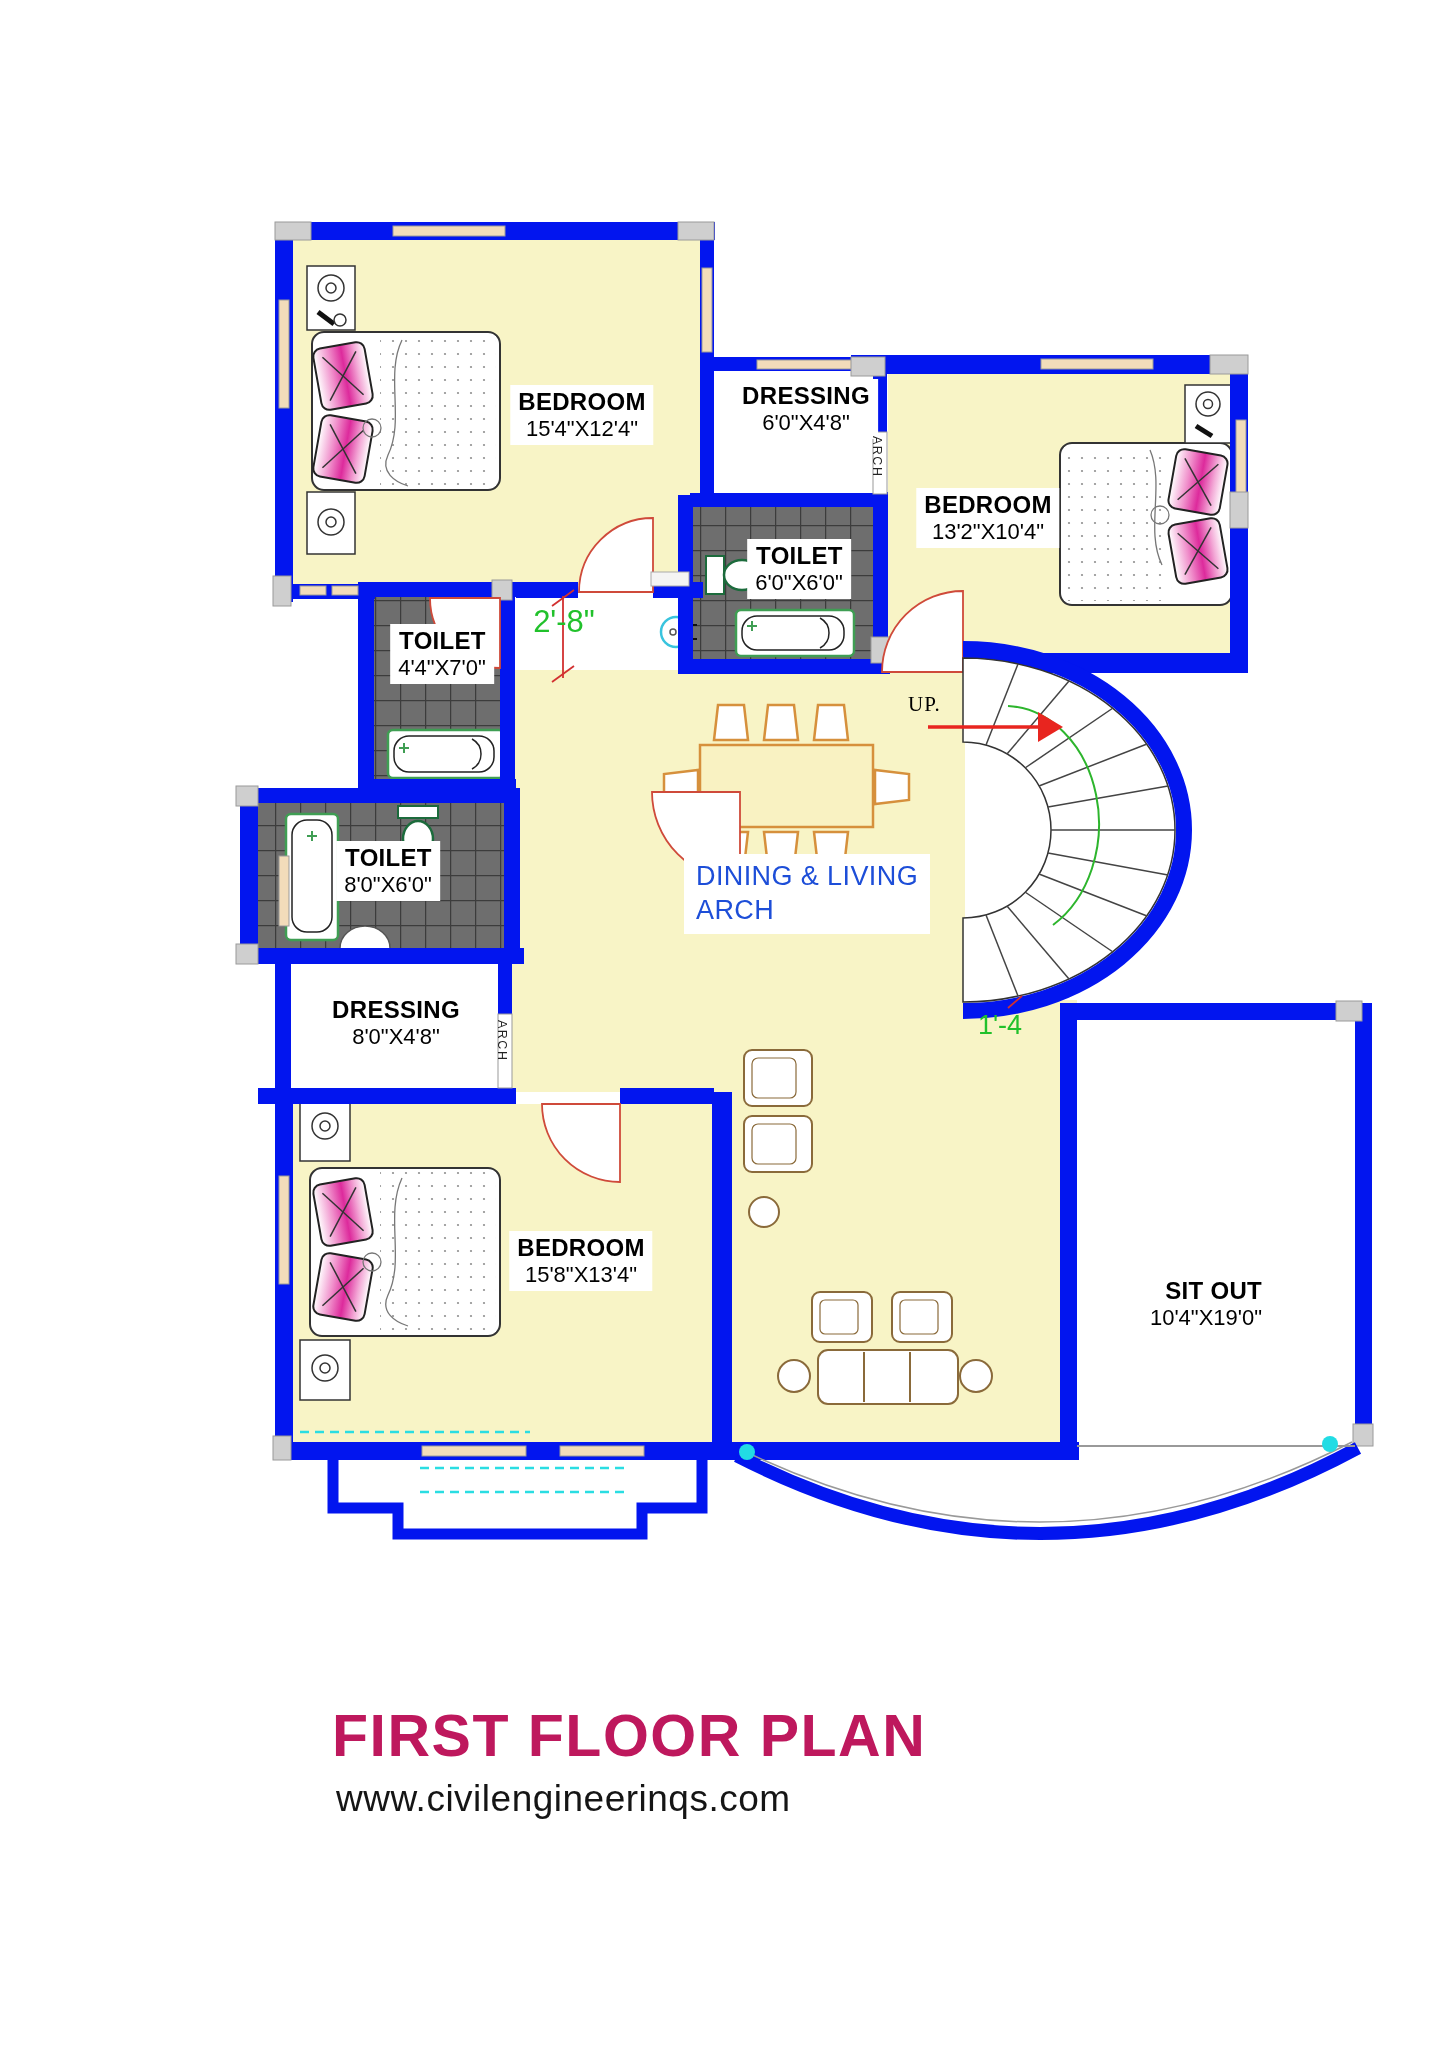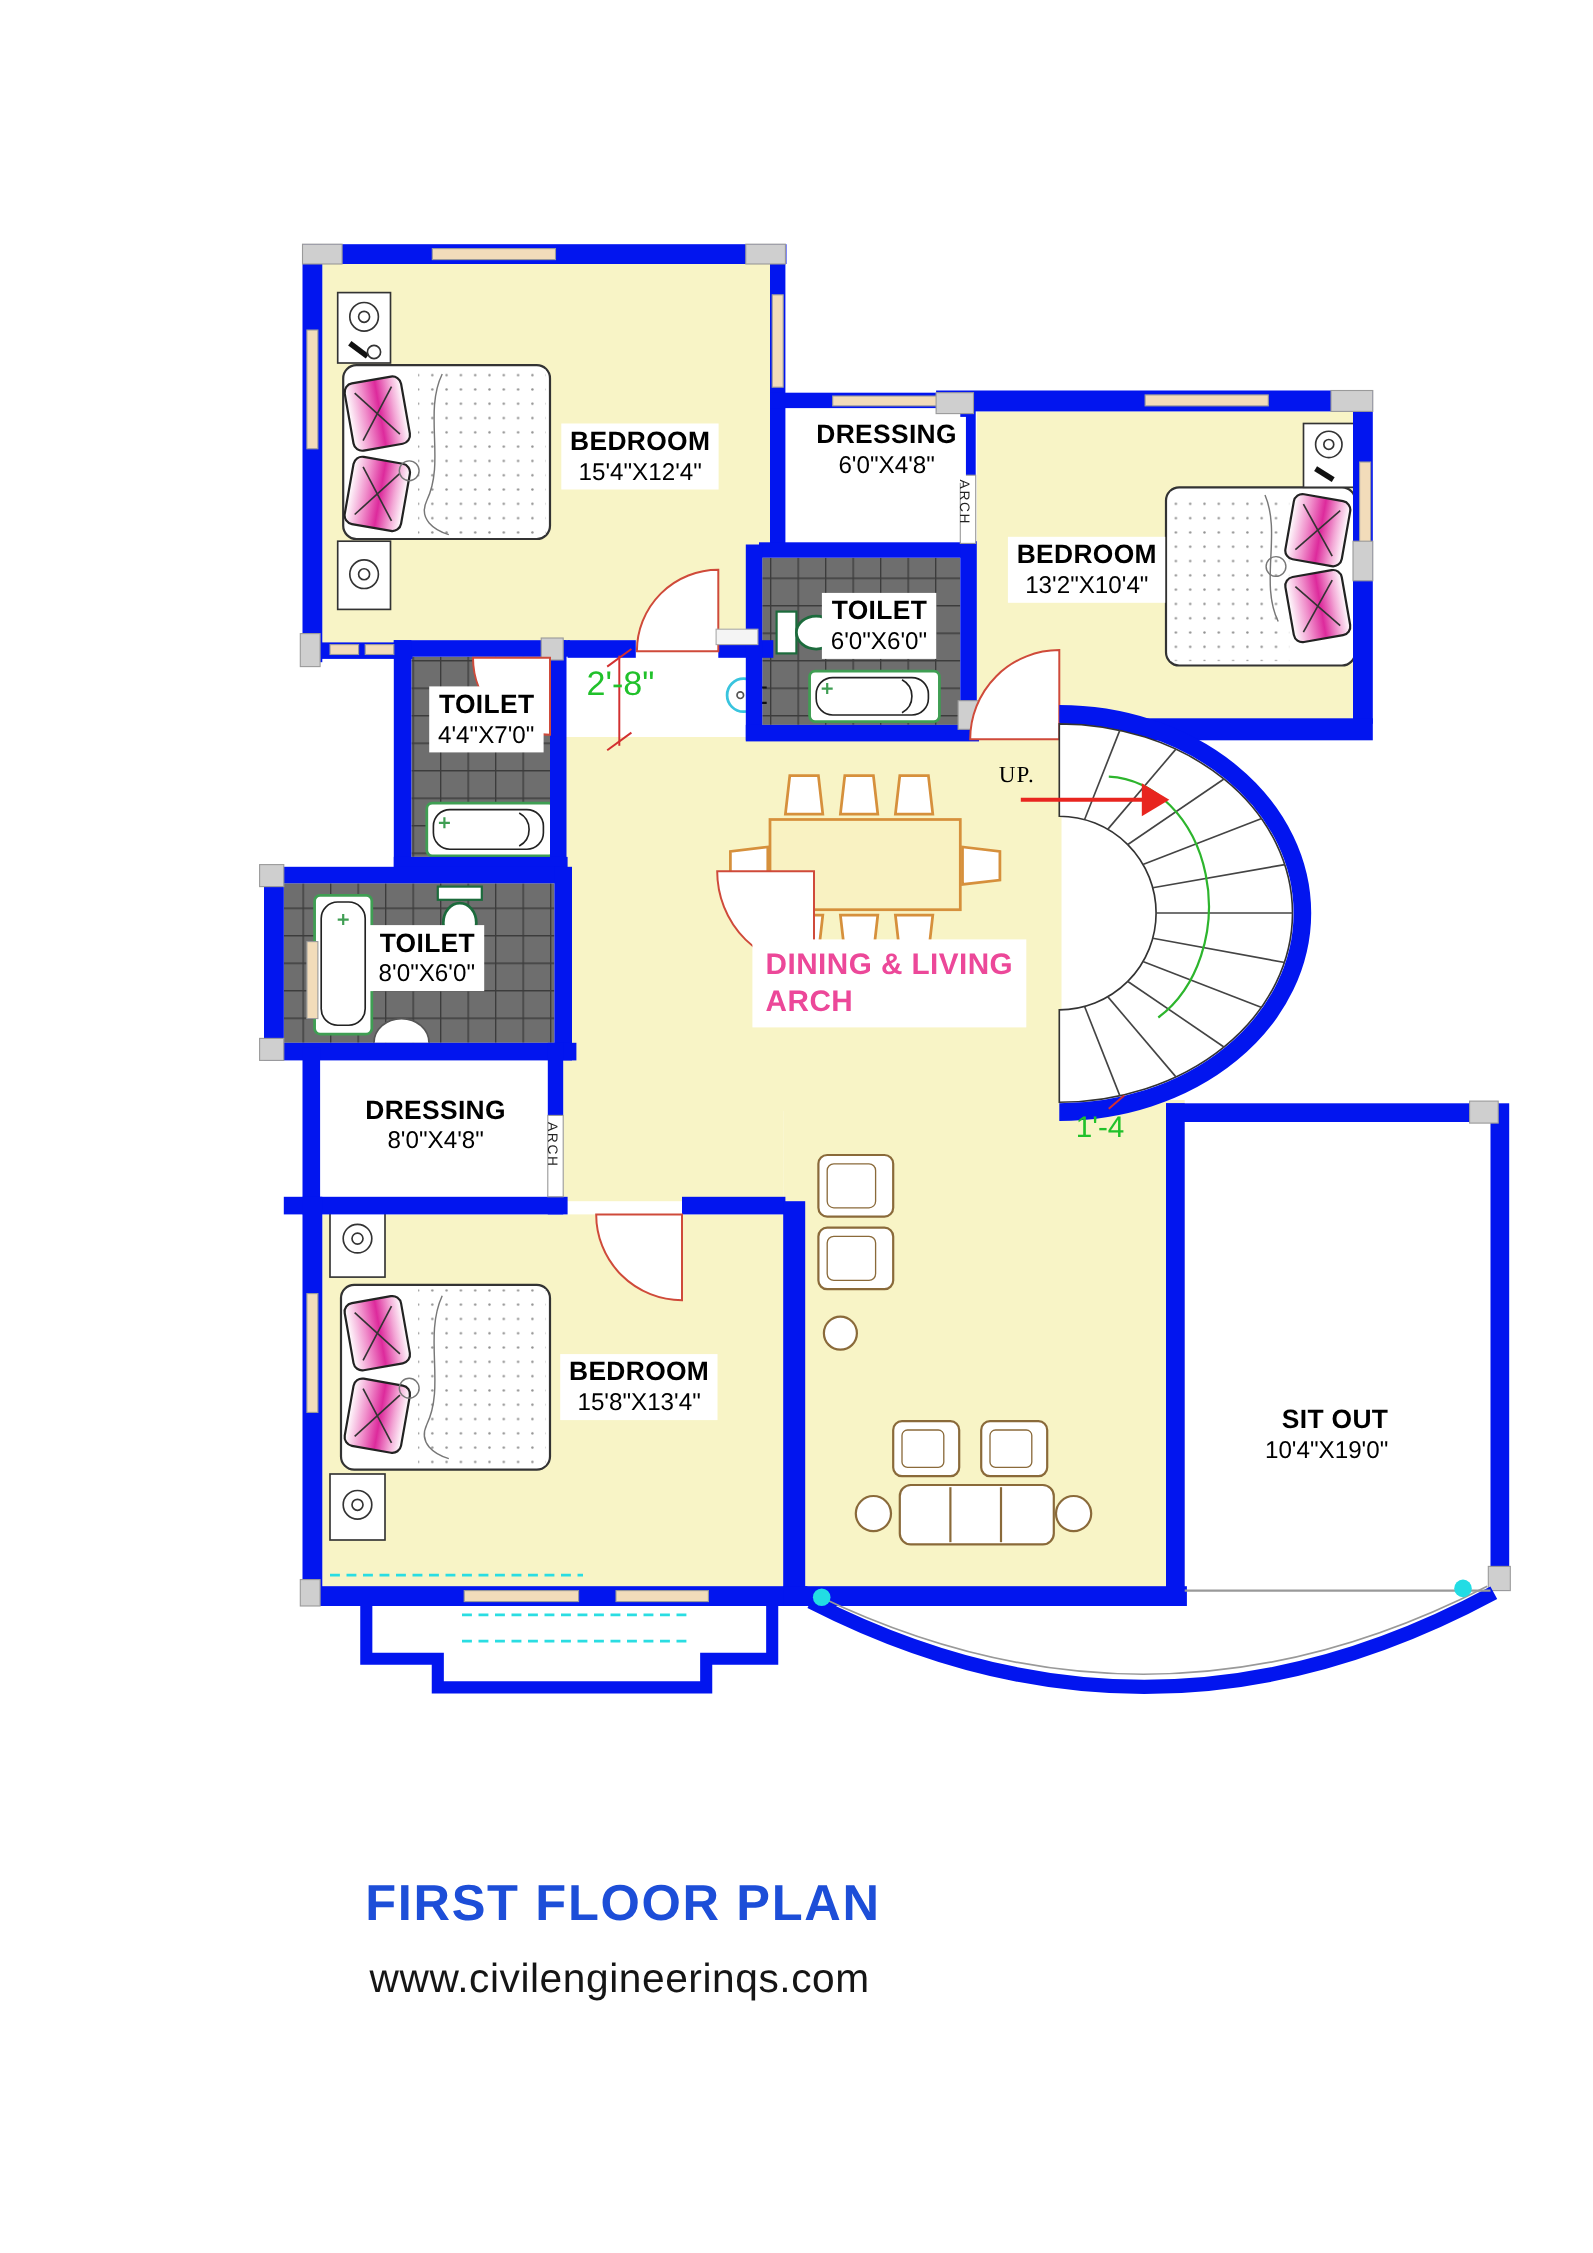--- a/index.html
+++ b/index.html
@@ -3,28 +3,28 @@
 <meta charset="utf-8">
 <style>
   html,body{margin:0;padding:0;background:#fff;}
   .plan{position:relative;width:1448px;height:2048px;background:#fff;overflow:hidden;
         font-family:"Liberation Sans",sans-serif;}
   .plan svg{position:absolute;left:0;top:0;}
   .lbl{position:absolute;transform:translateX(-50%);background:#fff;text-align:center;
        padding:2px 8px;line-height:1.22;white-space:nowrap;}
   .lbl .nm{font-weight:bold;font-size:24px;letter-spacing:.3px;color:#000;text-align:right;}
   .lbl .dm{font-size:22px;color:#000;}
-  .lbl-dining{position:absolute;background:#fff;padding:6px 12px;font-weight:bold;
-       font-size:27px;line-height:1.25;letter-spacing:.4px;color:#ec4899;}
+  .lbl-dining{position:absolute;background:#fff;padding:6px 12px;font-weight:normal;
+       font-size:27px;line-height:1.25;letter-spacing:.4px;color:#1d4ed8;}
   .g-dim{position:absolute;color:#21c12b;font-size:31px;transform:translateX(-50%);white-space:nowrap;}
   .g-dim.small{font-size:27px;}
   .up{position:absolute;font-size:21px;color:#000;letter-spacing:1px;font-family:Liberation Serif, serif;}
   .arch{position:absolute;font-size:12.5px;letter-spacing:1.5px;color:#222;
         transform:rotate(90deg);transform-origin:left top;white-space:nowrap;}
-  .title{position:absolute;font-weight:bold;font-size:46px;letter-spacing:1.5px;color:#1d4ed8;white-space:nowrap;}
+  .title{position:absolute;font-weight:bold;font-size:59px;letter-spacing:1.5px;color:#be185d;white-space:nowrap;}
   .site{position:absolute;font-size:37px;color:#151515;letter-spacing:.5px;white-space:nowrap;margin-top:16px;}
 </style>
 </head>
 <body>
 
 <div class="plan">
 
 <svg width="1448" height="2048" viewBox="0 0 1448 2048">
   <defs>
     <pattern id="tile" patternUnits="userSpaceOnUse" width="25" height="25">

